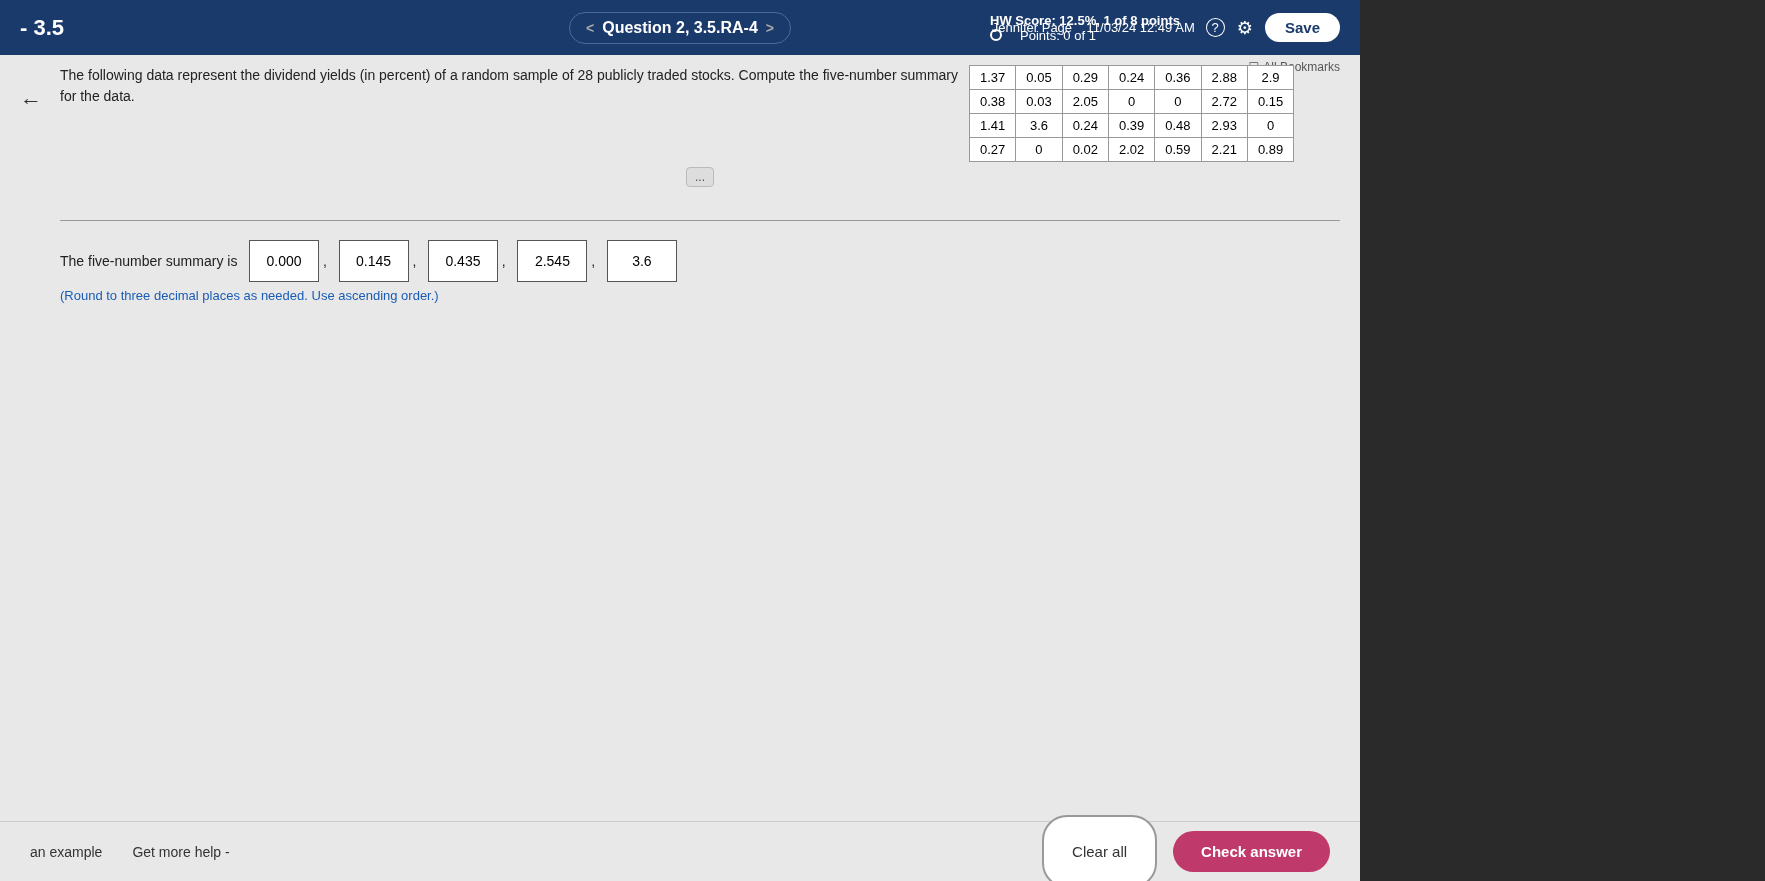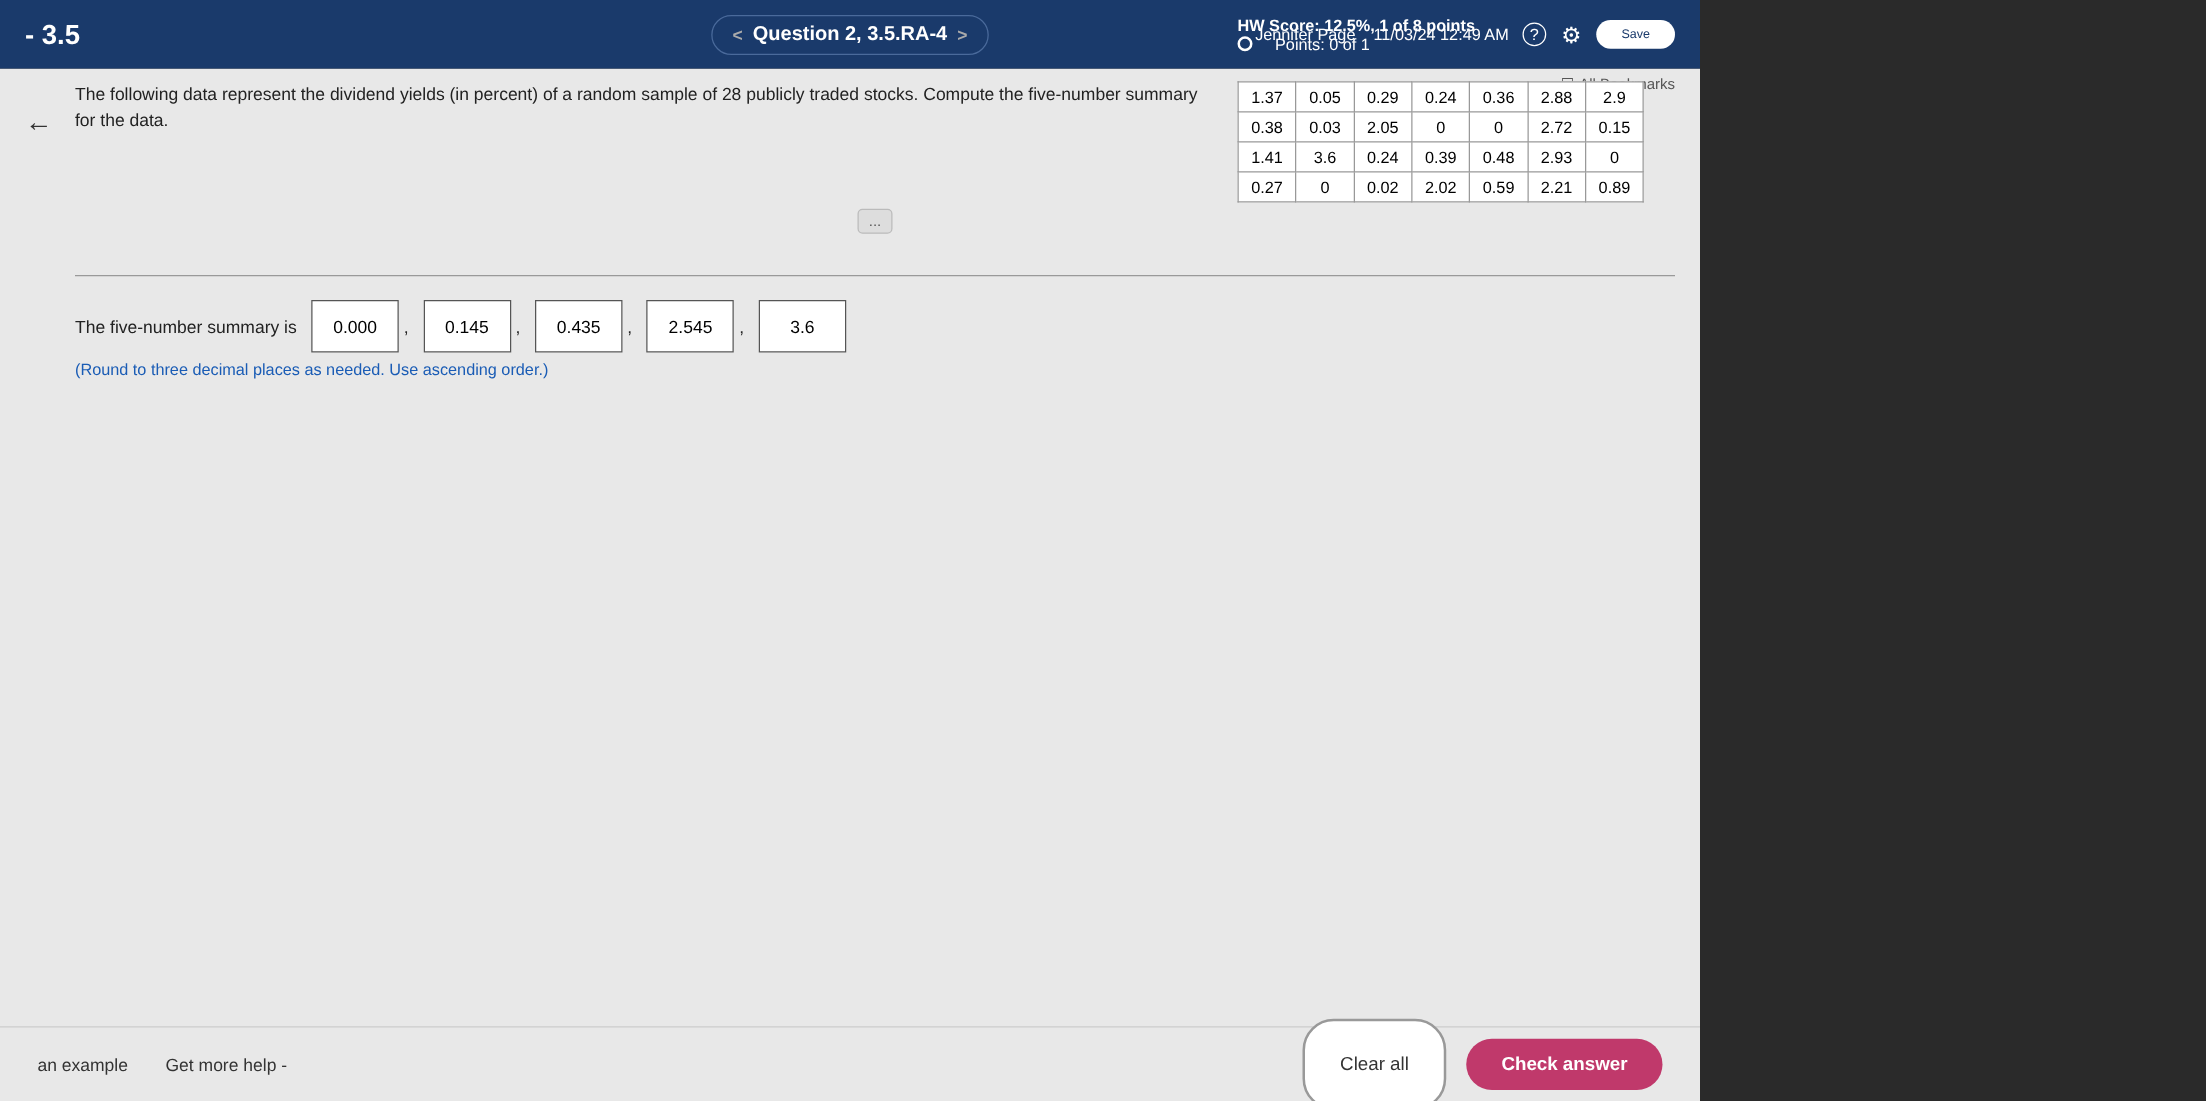--- a/index.html
+++ b/index.html
@@ -11,21 +11,21 @@
       overflow: hidden;
       position: relative;
     }
 
     .main-container {
       position: absolute;
       top: 0;
       left: 0;
       width: 1360px;
       height: 881px;
-      background: #000000;
+      background: #6d28d9;
       display: flex;
       flex-direction: column;
     }
 
     
     .top-bar {
       background: #1a3a6b;
       color: white;
       display: flex;
       align-items: center;
@@ -104,22 +104,22 @@
       font-size: 13px;
       text-align: right;
     }
 
     .save-btn {
       background: white;
       color: #1a3a6b;
       border: none;
       border-radius: 20px;
       padding: 6px 20px;
-      font-size: 10px;
-      font-weight: normal;
+      font-size: 15px;
+      font-weight: bold;
       cursor: pointer;
     }
 
     .gear-icon {
       color: white;
       font-size: 18px;
       cursor: pointer;
     }
 
     
@@ -329,21 +329,21 @@
   <div class="content-area">
 
     <div style="position:absolute;top:5px;right:20px;font-size:12px;color:#555;display:flex;align-items:center;gap:4px;">
       <span>☐</span>
       <span>All Bookmarks</span>
     </div>
 
     <div class="back-arrow">←</div>
 
     <div class="question-section">
-      <div style="display:flex; align-items:flex-start; gap:30px;">
+      <div style="display:flex; align-items:flex-start; gap:9px;">
         <div class="question-text" style="max-width:900px;">The following data represent the dividend yields (in percent) of a random sample of 28 publicly traded stocks. Compute the five-number summary for the data.</div>
         <div class="data-table-container" style="position:relative;right:auto;top:auto;border-radius:30px;">
           <table class="data-table">
             <tbody id="data-table-body">
             <tr>
                   <td>1.37</td>
                   <td>0.05</td>
                   <td>0.29</td>
                   <td>0.24</td>
                   <td>0.36</td>

